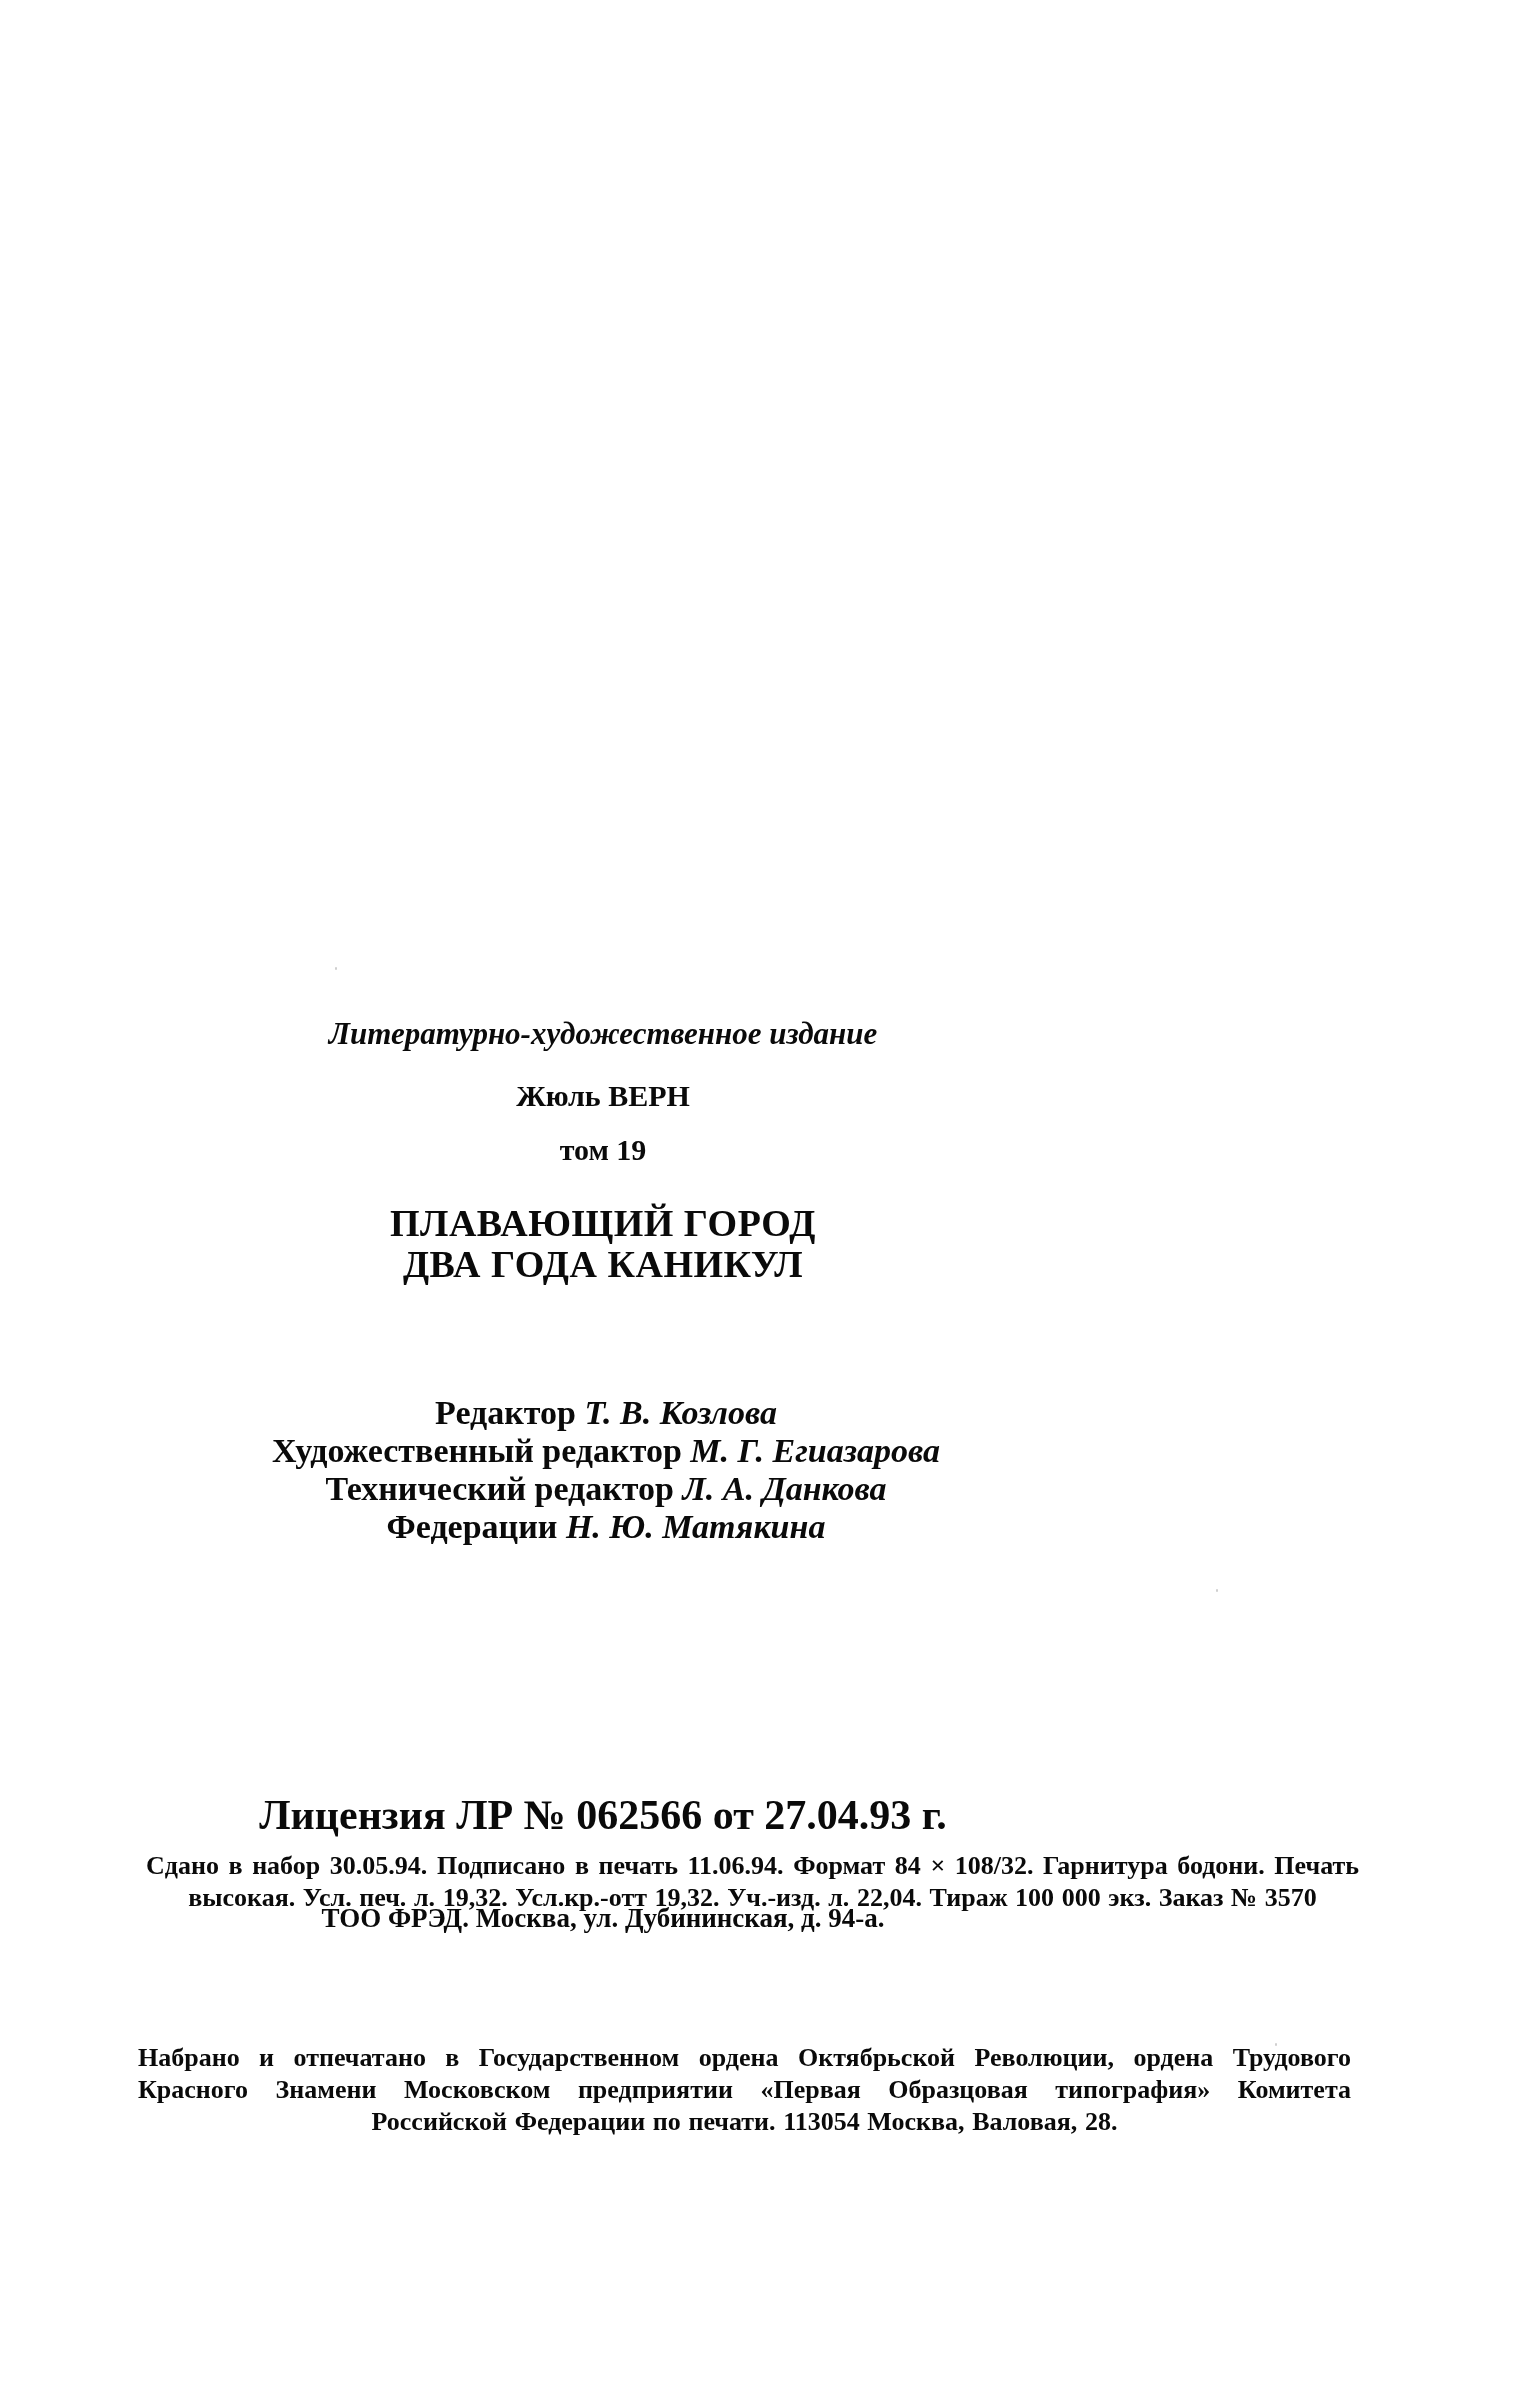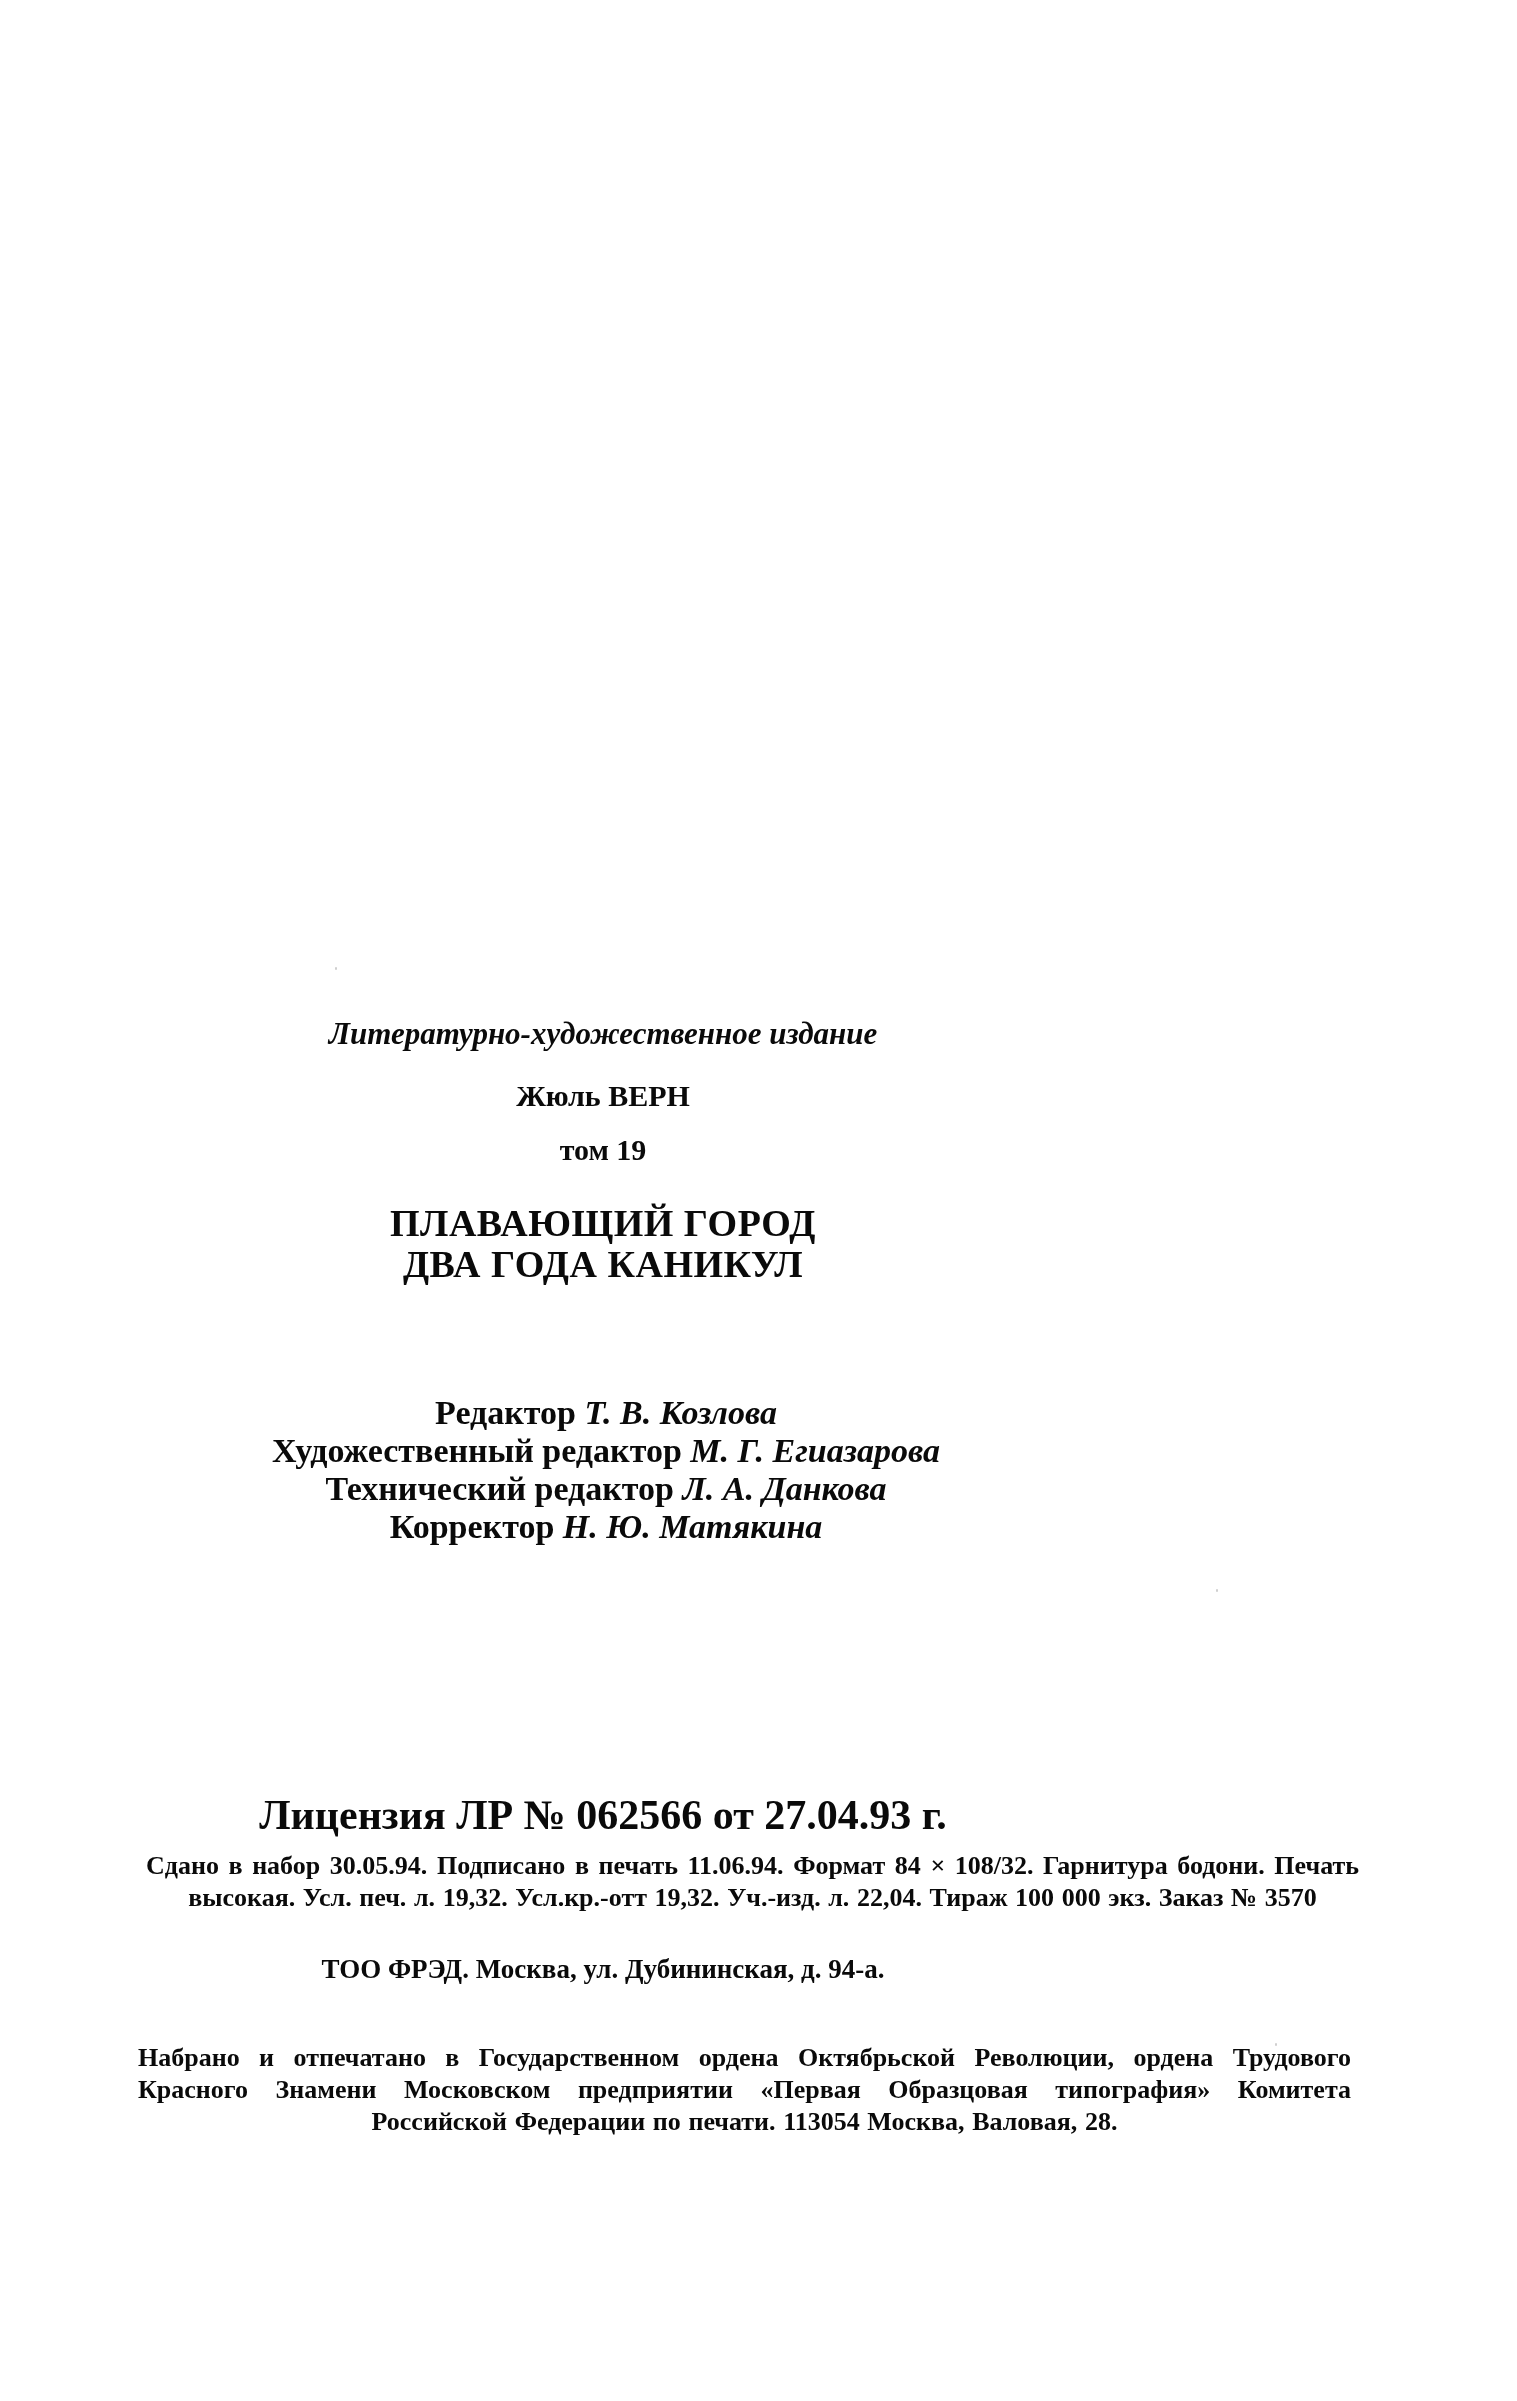--- a/index.html
+++ b/index.html
@@ -47,21 +47,21 @@
 
   .para {
     position: absolute; left: 138px; width: 1213px;
     font-family: "Liberation Serif", "DejaVu Serif", serif;
     font-size: 26px; font-weight: bold; line-height: 32px;
     text-align: justify; text-align-last: center;
     word-spacing: 1.1px;
   }
   .para-print { top: 1842px; }
   .publisher {
-    top: 1954px; font-size: 27px; font-weight: bold;
+    top: 1903px; font-size: 27px; font-weight: bold;
     font-family: "Liberation Serif", "DejaVu Serif", serif;
   }
   .para-printer { top: 2042px; }
 
   .speck {
     position: absolute; width: 2.2px; height: 3.2px; background: #cfcfcf; border-radius: 1.1px;
   }
 </style>
 </head>
 <body>
@@ -82,21 +82,21 @@
     </div>
     <div class="credit-line">
       <span>Художественный редактор</span>
       <span class="credit-name">М. Г. Егиазарова</span>
     </div>
     <div class="credit-line">
       <span>Технический редактор</span>
       <span class="credit-name">Л. А. Данкова</span>
     </div>
     <div class="credit-line">
-      <span>Корректор</span>
+      <span>Федерации</span>
       <span class="credit-name">Н. Ю. Матякина</span>
     </div>
   </div>
 
   <div class="center-line license">Лицензия ЛР № 062566 от 27.04.93 г.</div>
 
   <p class="para para-print" style="margin:8px;">Сдано в набор 30.05.94. Подписано в печать 11.06.94. Формат 84 × 108/32. Гарнитура бодони. Печать высокая. Усл. печ. л. 19,32. Усл.кр.-отт 19,32. Уч.-изд. л. 22,04. Тираж 100 000 экз. Заказ № 3570</p>
 
   <div class="center-line publisher">ТОО ФРЭД. Москва, ул. Дубининская, д. 94-а.</div>
 

